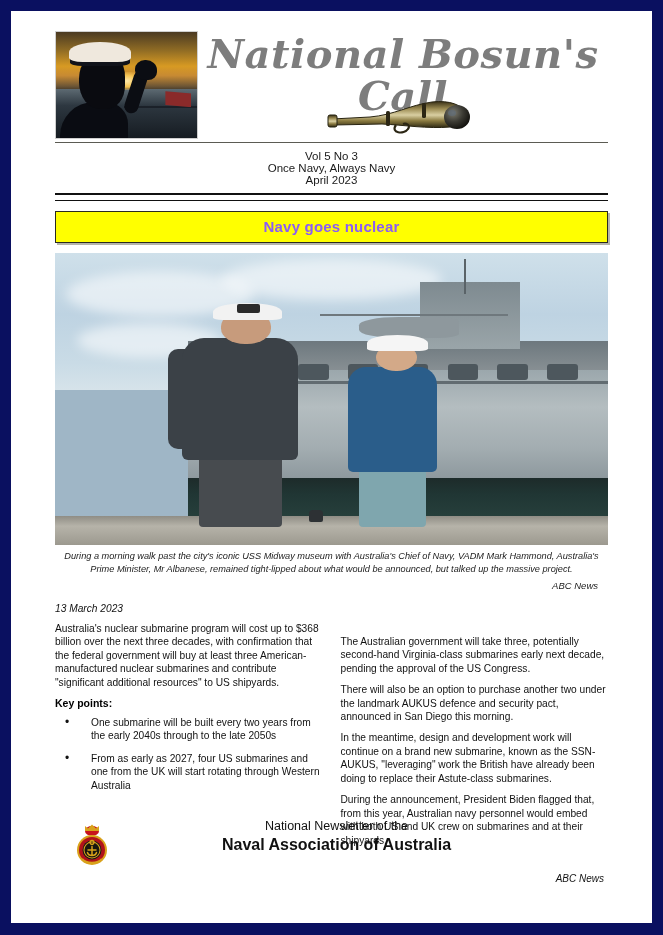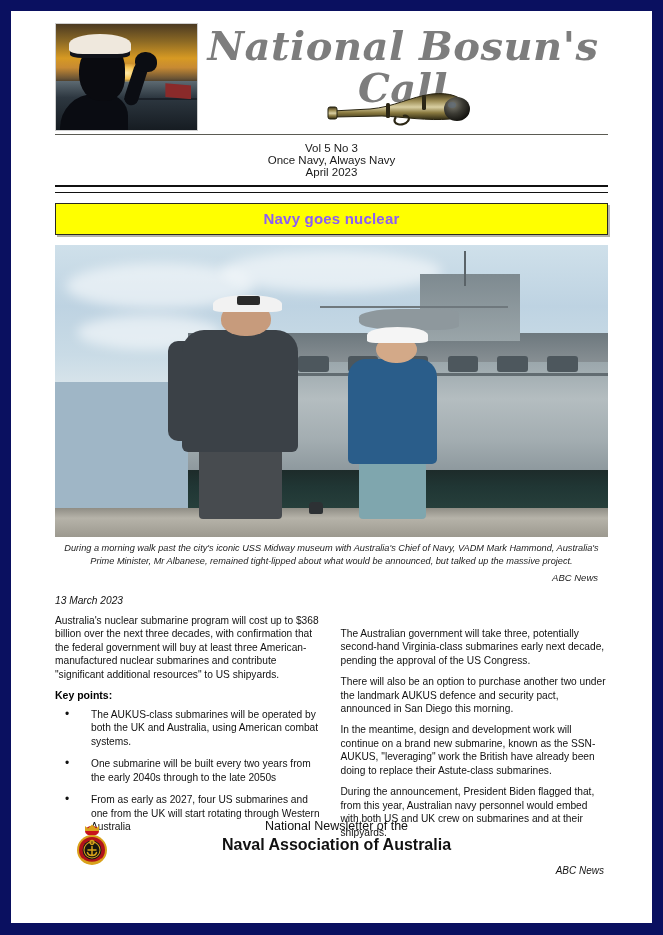--- a/index.html
+++ b/index.html
@@ -22,21 +22,21 @@
     box-sizing: border-box;
     background: #0a1060;
     padding: 11px 11px 12px 11px;
   }
   #sheet {
     position: relative;
     width: 100%;
     height: 100%;
     background: #ffffff;
     box-sizing: border-box;
-    padding: 8px 44px;
+    padding: 16px 44px;
   }
 
   
   #masthead {
     position: relative;
     height: 113px;
     display: flex;
     align-items: stretch;
   }
   #sailor-photo {
@@ -424,21 +424,20 @@
     <div id="caption">During a morning walk past the city's iconic USS Midway museum with Australia's Chief of Navy, VADM Mark Hammond, Australia's Prime Minister, Mr Albanese, remained tight-lipped about what would be announced, but talked up the massive project.</div>
     <div id="caption-credit">ABC News</div>
 
     <div id="article">
 
       <div id="col-left">
         <p class="dateline">13 March 2023</p>
         <p class="body-text">Australia's nuclear submarine program will cost up to $368 billion over the next three decades, with confirmation that the federal government will buy at least three American-manufactured nuclear submarines and contribute "significant additional resources" to US shipyards.</p>
         <p class="subhead">Key points:</p>
         <ul class="keypoints">
-          <li>The AUKUS-class submarines will be operated by both the UK and Australia, using American combat systems.</li>
           <li>One submarine will be built every two years from the early 2040s through to the late 2050s</li>
           <li>From as early as 2027, four US submarines and one from the UK will start rotating through Western Australia</li>
         </ul>
       </div>
 
       <div id="col-right">
         <p class="body-text">The Australian government will take three, potentially second-hand Virginia-class submarines early next decade, pending the approval of the US Congress.</p>
         <p class="body-text">There will also be an option to purchase another two under the landmark AUKUS defence and security pact, announced in San Diego this morning.</p>
         <p class="body-text">In the meantime, design and development work will continue on a brand new submarine, known as the SSN-AUKUS, "leveraging" work the British have already been doing to replace their Astute-class submarines.</p>
         <p class="body-text">During the announcement, President Biden flagged that, from this year, Australian navy personnel would embed with both US and UK crew on submarines and at their shipyards.</p>

